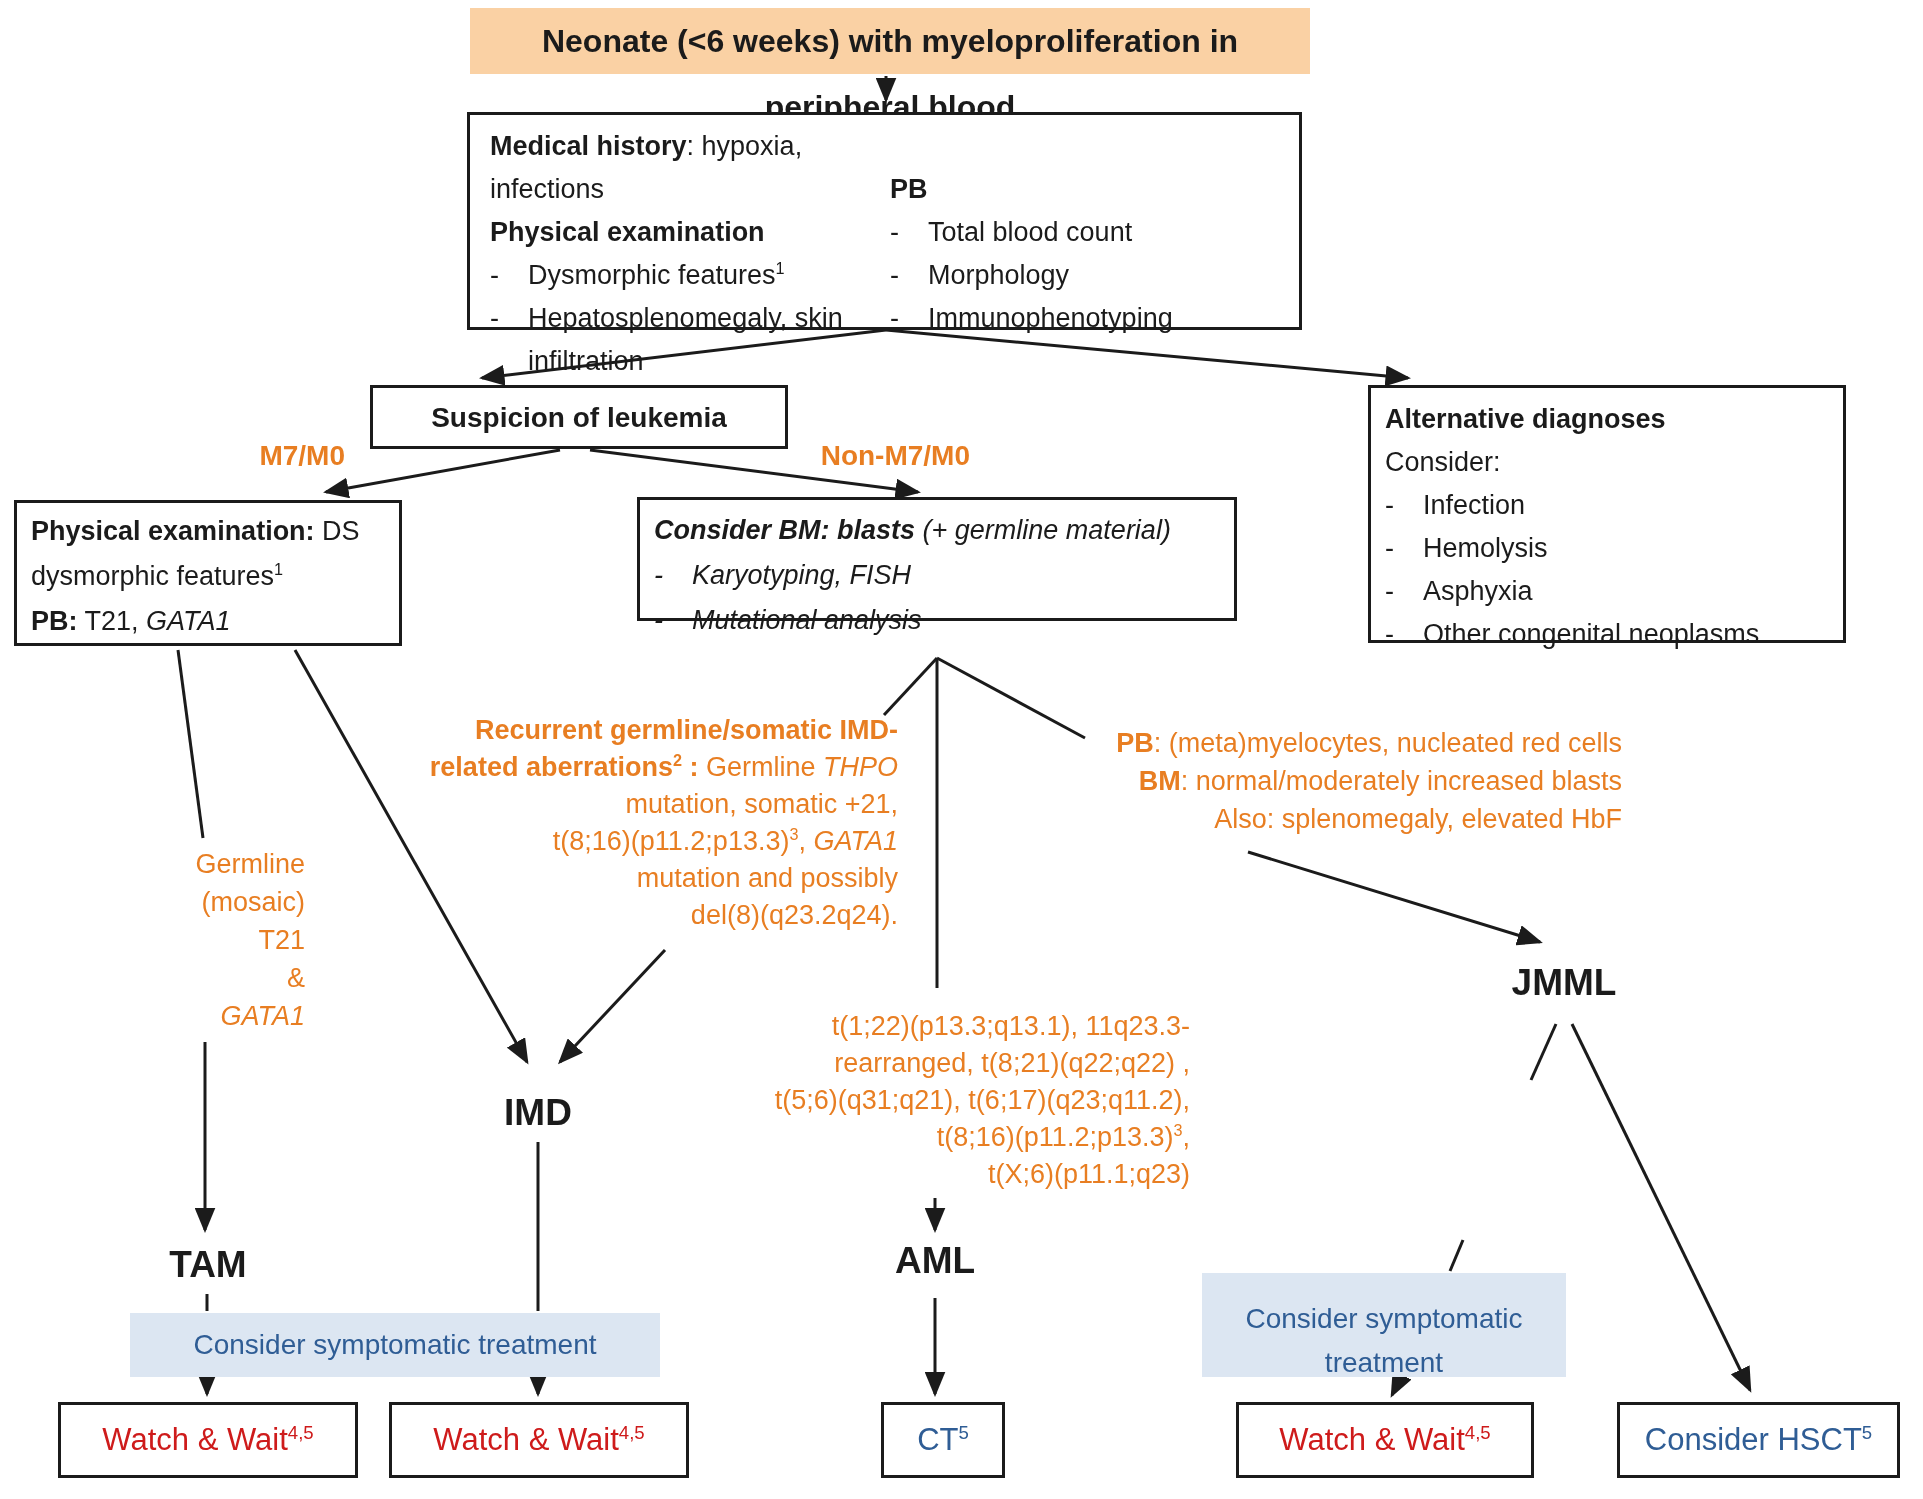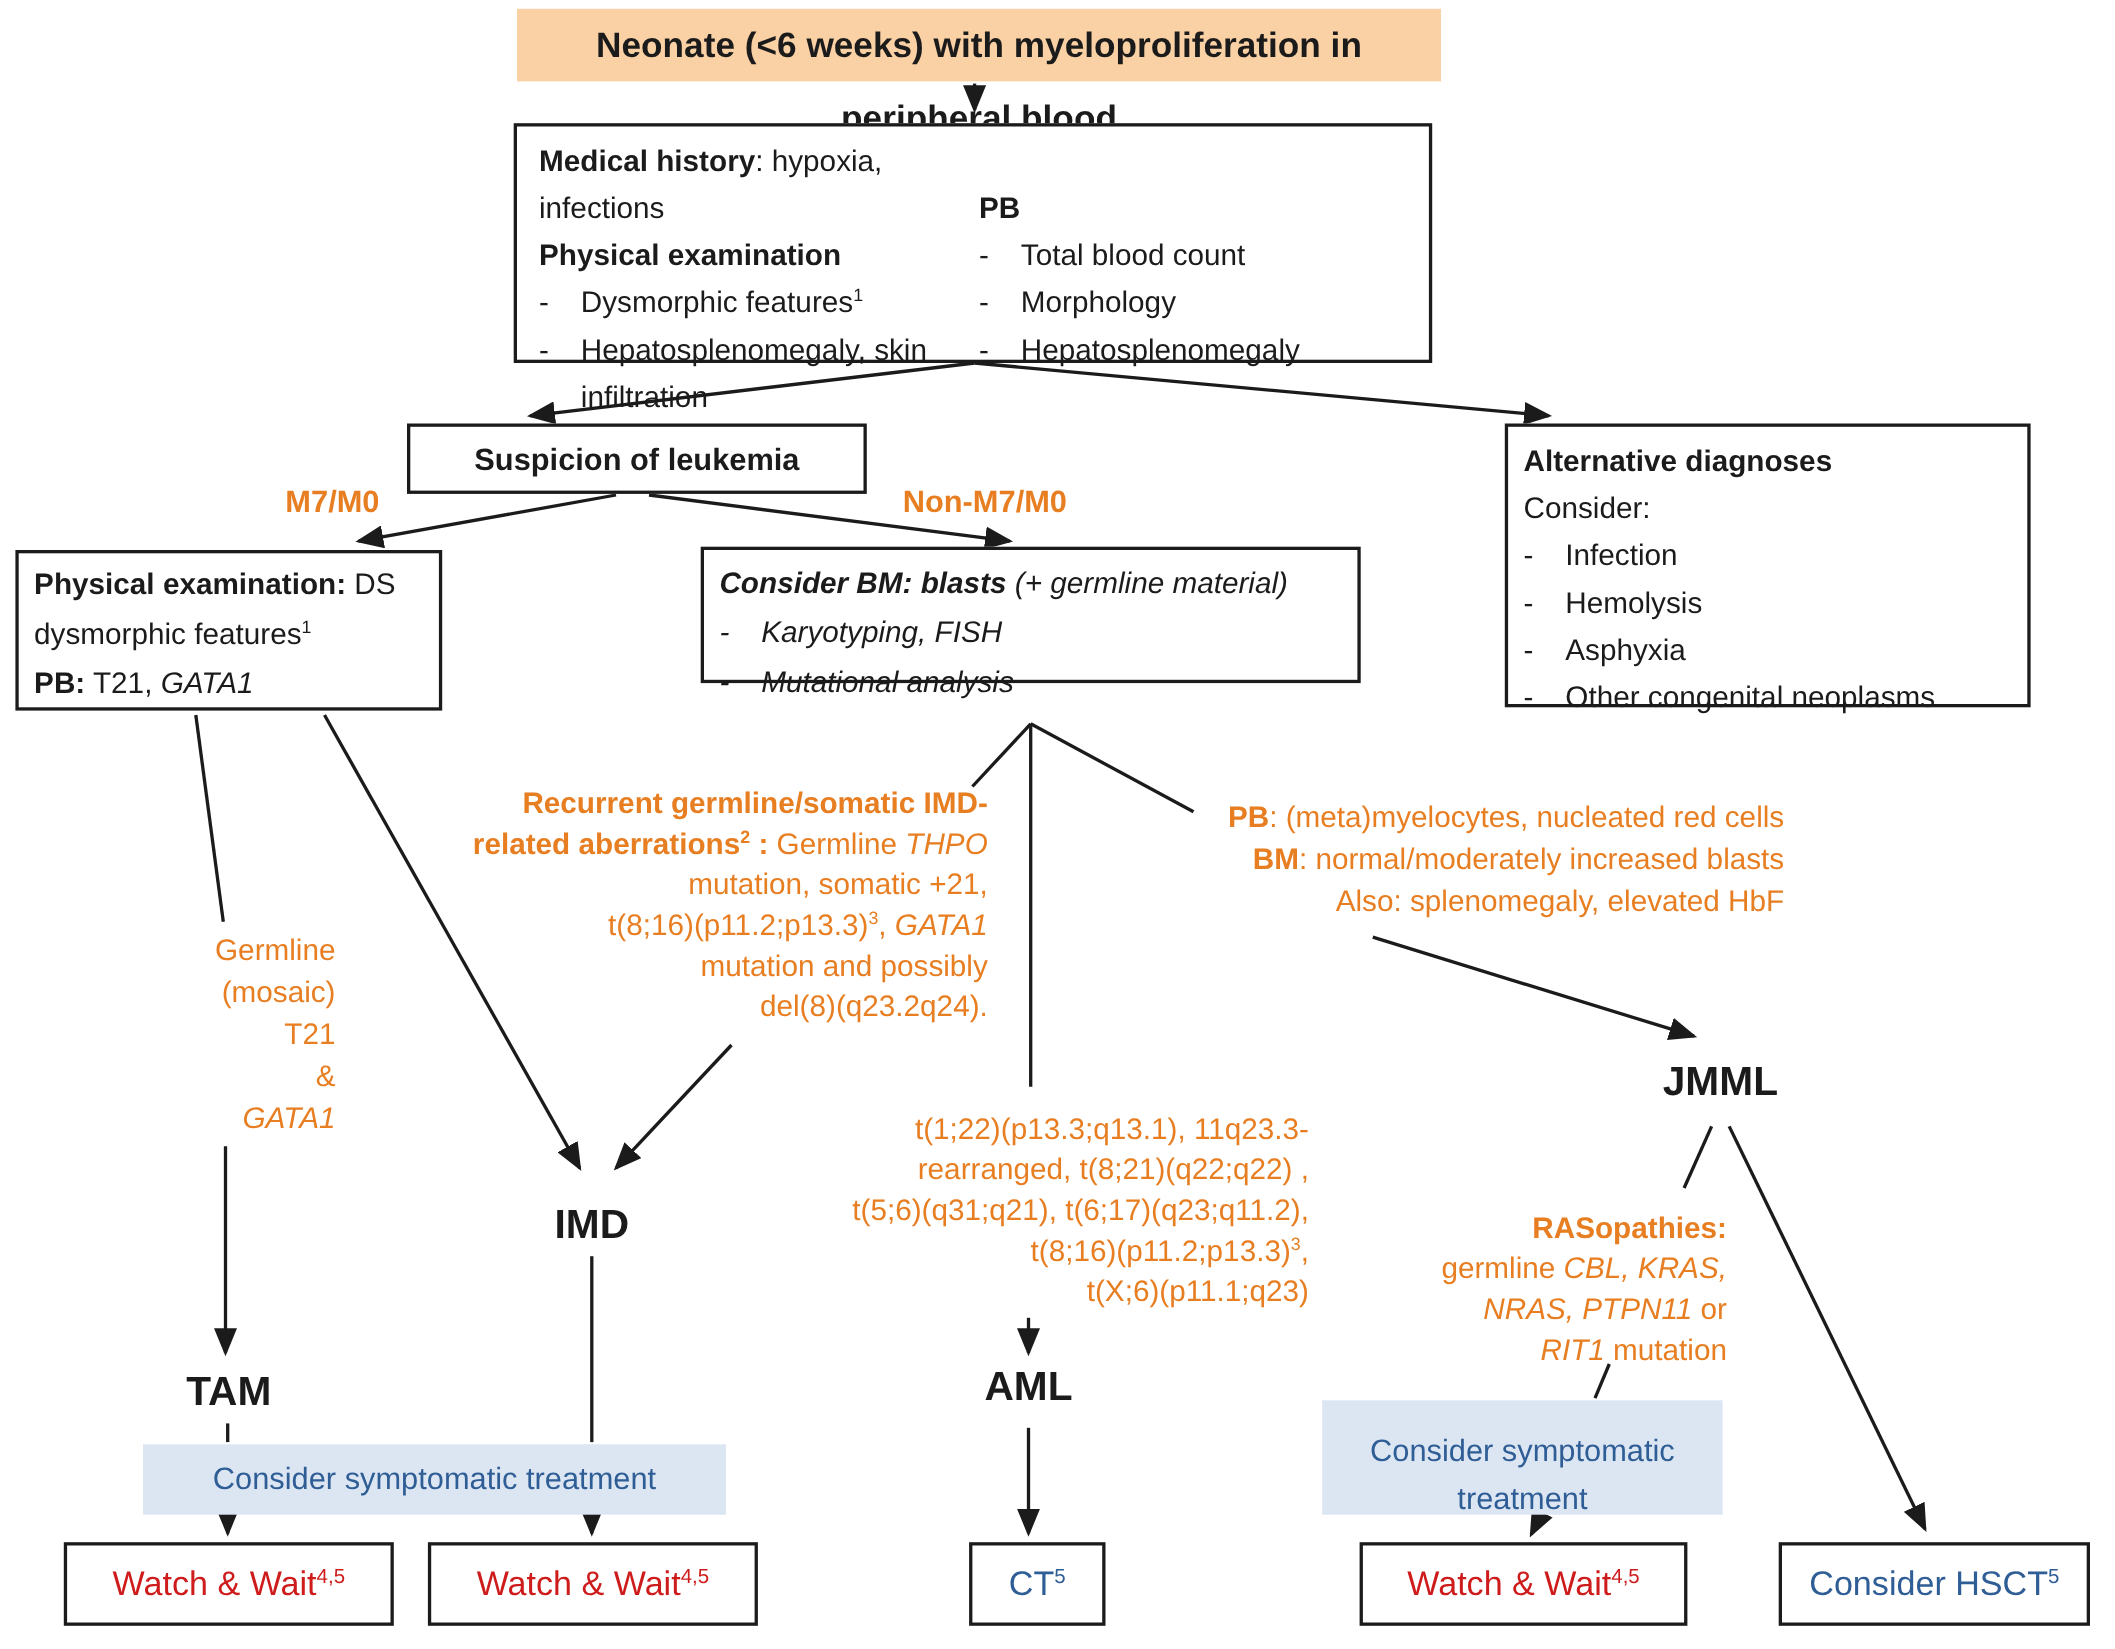--- a/index.html
+++ b/index.html
@@ -90,21 +90,21 @@
       <div class="li">
         <span class="dash">-</span>
         <span>Total blood count</span>
       </div>
       <div class="li">
         <span class="dash">-</span>
         <span>Morphology</span>
       </div>
       <div class="li">
         <span class="dash">-</span>
-        <span>Hepatosplenomegaly</span>
+        <span>Immunophenotyping</span>
       </div>
     </div>
   </div>
 
   <div class="abs box center" style="left:370px;top:385px;width:418px;height:64px;line-height:60px;">
     <span class="b" style="font-size:28px;">Suspicion of leukemia</span>
   </div>
 
   <div class="abs box" style="left:1368px;top:385px;width:478px;height:258px;padding:10px 14px;line-height:43px;">
     <div class="b">Alternative diagnoses</div>
@@ -190,32 +190,20 @@
   <div class="abs note" style="left:690px;top:1008px;width:500px;">
     <div>t(1;22)(p13.3;q13.1), 11q23.3-</div>
     <div>rearranged, t(8;21)(q22;q22) ,</div>
     <div>t(5;6)(q31;q21), t(6;17)(q23;q11.2),</div>
     <div>
       <span>t(8;16)(p11.2;p13.3)</span><sup>3</sup><span>,</span>
     </div>
     <div>t(X;6)(p11.1;q23)</div>
   </div>
 
-  <div class="abs note" style="left:1270px;top:1098px;width:300px;">
-    <div class="b">RASopathies:</div>
-    <div>
-      <span>germline </span><span class="i">CBL, KRAS,</span>
-    </div>
-    <div>
-      <span class="i">NRAS, PTPN11</span><span> or</span>
-    </div>
-    <div>
-      <span class="i">RIT1</span><span> mutation</span>
-    </div>
-  </div>
 
   <div class="abs node" style="left:128px;top:1244px;width:160px;">TAM</div>
   <div class="abs node" style="left:458px;top:1092px;width:160px;">IMD</div>
   <div class="abs node" style="left:855px;top:1240px;width:160px;">AML</div>
   <div class="abs node" style="left:1469px;top:962px;width:190px;">JMML</div>
 
   <div class="abs bluebox" style="left:130px;top:1313px;width:530px;height:64px;line-height:64px;">
     <span>Consider symptomatic treatment</span>
   </div>
   <div class="abs bluebox" style="left:1202px;top:1273px;width:364px;height:104px;padding-top:24px;line-height:44px;">

